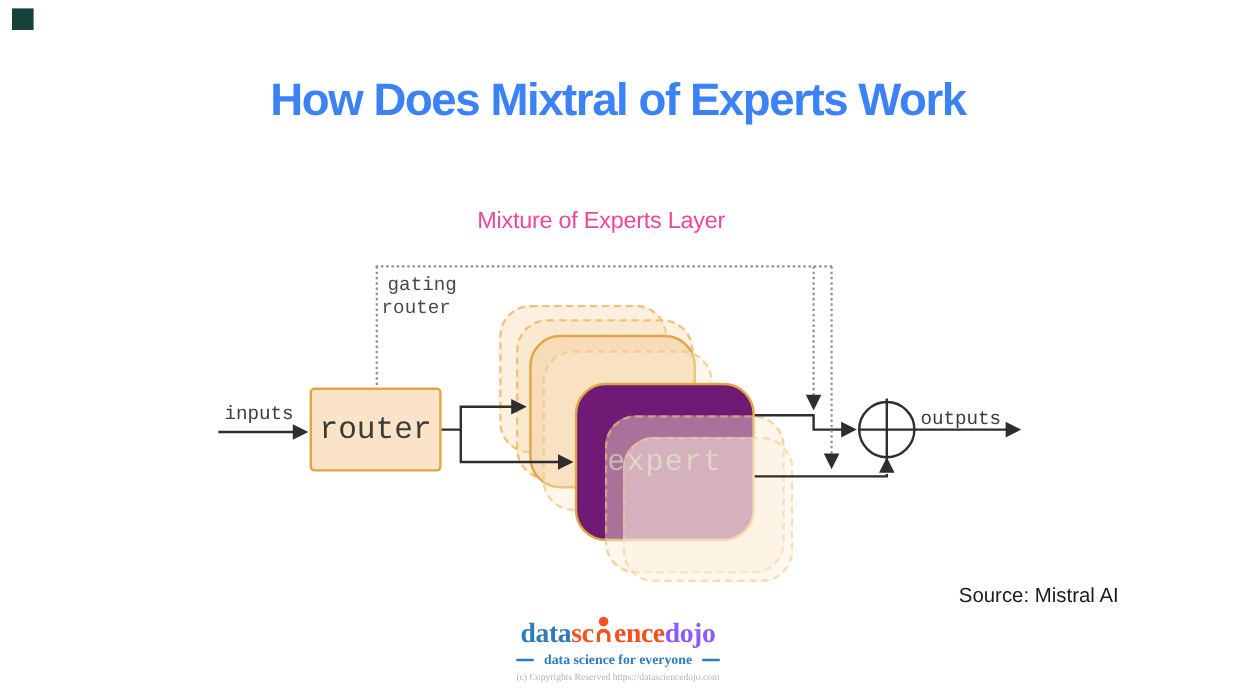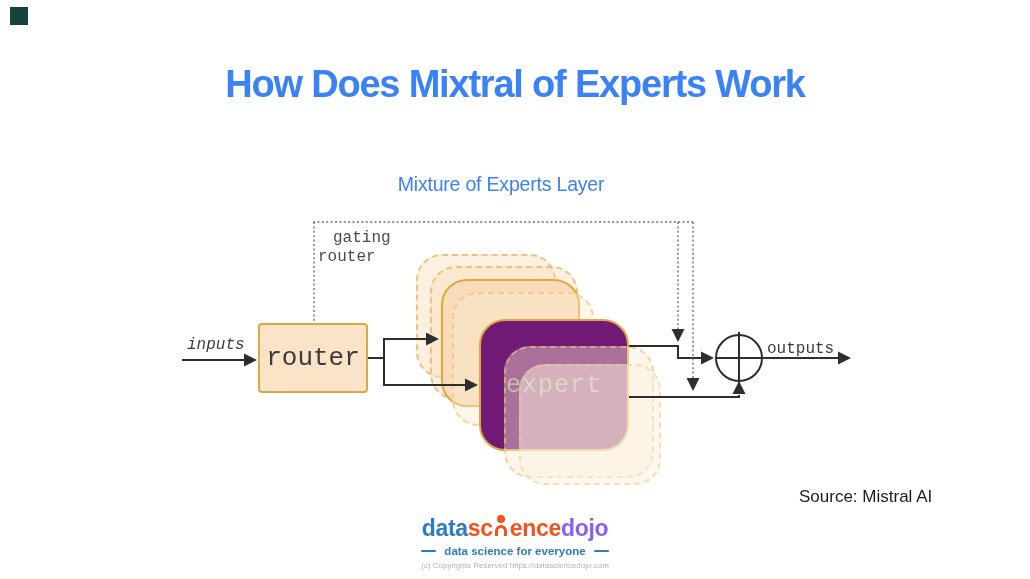--- a/index.html
+++ b/index.html
@@ -4,40 +4,40 @@
 <style>
   html,body{margin:0;padding:0;background:#ffffff;}
   .stage{position:relative;width:1030px;height:579px;background:#ffffff;overflow:hidden;
          font-family:"Liberation Sans",sans-serif;}
   
   .corner-square{position:absolute;left:10px;top:7px;width:18px;height:18px;background:#16423c;}
   
   .main-title{position:absolute;left:0;top:63px;width:1030px;margin:0;text-align:center;
               font-size:38px;font-weight:700;letter-spacing:-1.2px;color:#3b82f6;}
   .diagram-subtitle{position:absolute;left:0;top:173px;width:1002px;text-align:center;
-              font-size:19.5px;color:#3b82f6;letter-spacing:-0.2px;}
+              font-size:19.5px;color:#ec4899;letter-spacing:-0.2px;}
   
   .box{position:absolute;box-sizing:border-box;border-radius:26px;}
   .dashed{border:2px dashed rgba(235,180,95,0.75);background:rgba(248,222,184,0.42);}
   .dashed.lighter{border-color:rgba(238,192,118,0.65);background:rgba(251,234,208,0.42);}
   .dashed.lightest{border-color:rgba(242,206,142,0.6);background:rgba(253,242,223,0.5);}
   .solid{border:2px solid #dfa742;display:flex;align-items:center;justify-content:center;}
   .expert-back{background:#f8dcb9;}
   .expert-front{background:#701a75;}
   .router-box{border-radius:4px;background:#fae3c6;}
   .mono{font-family:"Liberation Mono","DejaVu Sans Mono",monospace;}
   .router-label{font-size:26px;color:#3b3b3b;}
   .expert-label{font-size:25px;color:#9a9a9a;letter-spacing:1px;}
   .flow-label{position:absolute;font-size:16px;color:#3d3d3d;}
   .gating-label{position:absolute;left:318px;top:229px;font-size:16px;color:#4a4a4a;line-height:19px;}
-  .gating-label .l1{margin-left:15px;}
+  .gating-label .l1{margin-left:5px;}
   svg.lines{position:absolute;left:0;top:0;pointer-events:none;}
   
   .source-text{position:absolute;left:799px;top:487px;font-size:17px;color:#1c1c1c;}
-  .footer{position:absolute;left:0;top:515px;width:1030px;display:flex;flex-direction:column;align-items:center;}
+  .footer{position:absolute;left:0;top:515px;width:1030px;display:flex;flex-direction:column;align-items:center;font-family:Liberation Serif, serif;}
   .logo-row{display:flex;align-items:baseline;font-weight:700;font-size:23px;letter-spacing:-0.3px;}
   .logo-data{color:#2e7bbf;}
   .logo-sci{color:#f4511e;}
   .logo-dojo{color:#8b5cf6;}
   .person-icon{position:relative;display:inline-block;width:15px;height:12px;margin:0 1px;}
   .person-icon .head{position:absolute;left:3.5px;top:-9px;width:8px;height:8px;border-radius:50%;background:#f4511e;}
   .person-icon .body{position:absolute;left:1px;bottom:0;width:12px;height:11px;box-sizing:border-box;
         border:3px solid #f4511e;border-bottom:none;border-radius:7px 7px 0 0;}
   .tagline-row{display:flex;align-items:center;gap:8px;margin-top:3px;}
   .tagline-text{color:#2e7bbf;font-size:11.5px;font-weight:700;}
@@ -92,21 +92,21 @@
       <polygon points="851,358 838,351.5 838,364.5"></polygon>
       <polygon points="678,342 671.5,329 684.5,329"></polygon>
       <polygon points="693,391 686.5,378 699.5,378"></polygon>
     </g>
     <g>
       <circle cx="739" cy="358" r="23" fill="#ffffff" stroke="#2e2e2e" stroke-width="2"></circle>
       <path d="M739 332 V384 M716 358 H762" stroke="#2e2e2e" stroke-width="2" fill="none"></path>
     </g>
   </svg>
 
-  <span class="flow-label mono" style="left:187px;top:336px;font-style:italic;">inputs</span>
+  <span class="flow-label mono" style="left:187px;top:336px;">inputs</span>
   <div class="gating-label mono">
     <div class="l1">gating</div>
     <div>router</div>
   </div>
   <span class="flow-label mono" style="left:767px;top:340px;">outputs</span>
 
   <div class="source-text">Source: Mistral AI</div>
 
   <div class="footer">
     <div class="logo-row">

